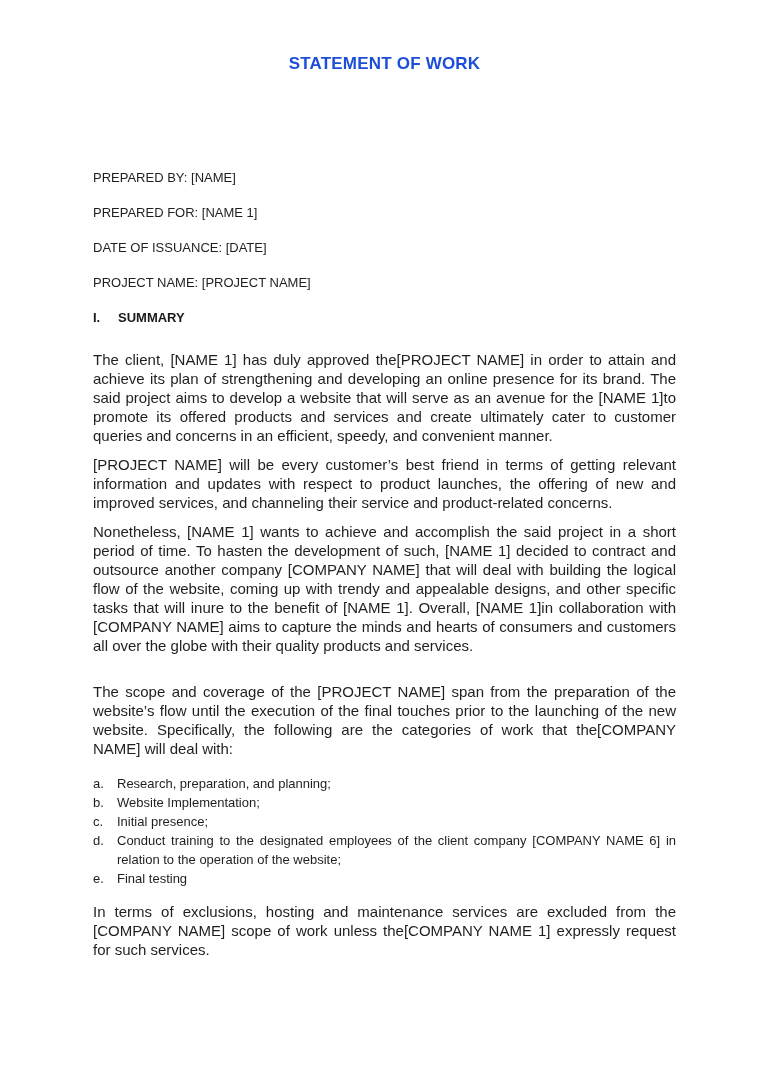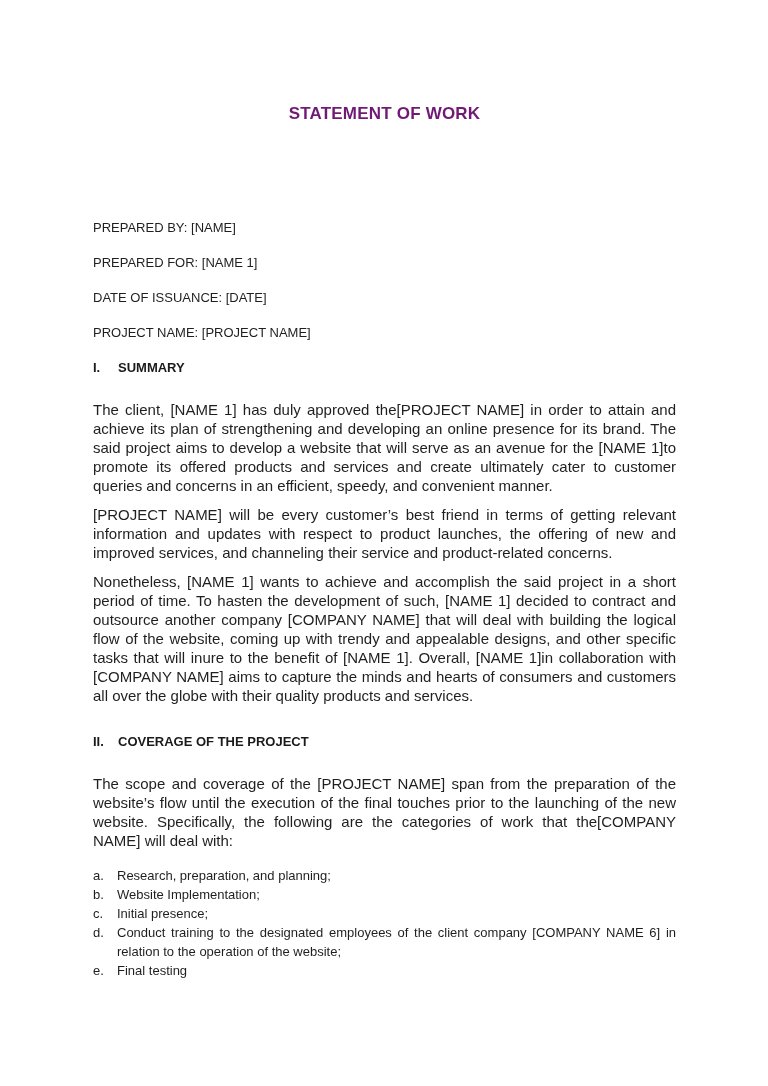--- a/index.html
+++ b/index.html
@@ -15,27 +15,27 @@
     overflow: hidden;
     font-family: "Liberation Sans", "DejaVu Sans", sans-serif;
     color: #1f1f1f;
     box-sizing: border-box;
   }
   .content {
     padding: 0 92px 0 93px;
   }
   .doc-title {
     margin: 0;
-    padding-top: 102px;
+    padding-top: 52px;
     font-size: 17px;
     line-height: 24px;
     font-weight: bold;
     text-align: center;
     letter-spacing: 0.2px;
-    color: #701a75;
+    color: #1d4ed8;
   }
   .meta-block {
     margin-top: 92px;
   }
   .meta-line {
     font-size: 13px;
     line-height: 19px;
     margin: 0 0 16px 0;
     text-align: left;
   }
@@ -102,24 +102,20 @@
       <div class="section-heading">
         <span class="sec-num">I.</span>
         <span class="sec-label">SUMMARY</span>
       </div>
       <p class="para">The client, [NAME 1] has duly approved the[PROJECT NAME] in order to attain and achieve its plan of strengthening and developing an online presence for its brand. The said project aims to develop a website that will serve as an avenue for the [NAME 1]to promote its offered products and services and create ultimately cater to customer queries and concerns in an efficient, speedy, and convenient manner.</p>
       <p class="para">[PROJECT NAME] will be every customer’s best friend in terms of getting relevant information and updates with respect to product launches, the offering of new and improved services, and channeling their service and product-related concerns.</p>
       <p class="para">Nonetheless, [NAME 1] wants to achieve and accomplish the said project in a short period of time. To hasten the development of such, [NAME 1] decided to contract and outsource another company [COMPANY NAME] that will deal with building the logical flow of the website, coming up with trendy and appealable designs, and other specific tasks that will inure to the benefit of [NAME 1]. Overall, [NAME 1]in collaboration with [COMPANY NAME] aims to capture the minds and hearts of consumers and customers all over the globe with their quality products and services.</p>
     </div>
 
     <div class="section-2">
-      <div class="section-heading">
-        <span class="sec-num">II.</span>
-        <span class="sec-label">COVERAGE OF THE PROJECT</span>
-      </div>
       <p class="para">The scope and coverage of the [PROJECT NAME] span from the preparation of the website’s flow until the execution of the final touches prior to the launching of the new website. Specifically, the following are the categories of work that the[COMPANY NAME] will deal with:</p>
 
       <div class="alpha-list">
         <div class="alpha-item">
           <span class="marker">a.</span>
           <span class="item-text">Research, preparation, and planning;</span>
         </div>
         <div class="alpha-item">
           <span class="marker">b.</span>
           <span class="item-text">Website Implementation;</span>
@@ -131,16 +127,17 @@
         <div class="alpha-item">
           <span class="marker">d.</span>
           <span class="item-text">Conduct training to the designated employees of the client company [COMPANY NAME 6] in relation to the operation of the website;</span>
         </div>
         <div class="alpha-item">
           <span class="marker">e.</span>
           <span class="item-text">Final testing</span>
         </div>
       </div>
 
+      <p class="para closing-para">In terms of exclusions, hosting and maintenance services are excluded from the [COMPANY NAME] scope of work unless the[COMPANY NAME 1] expressly request for such services.</p>
     </div>
 
   </div>
 </div>
 
 </body></html>

